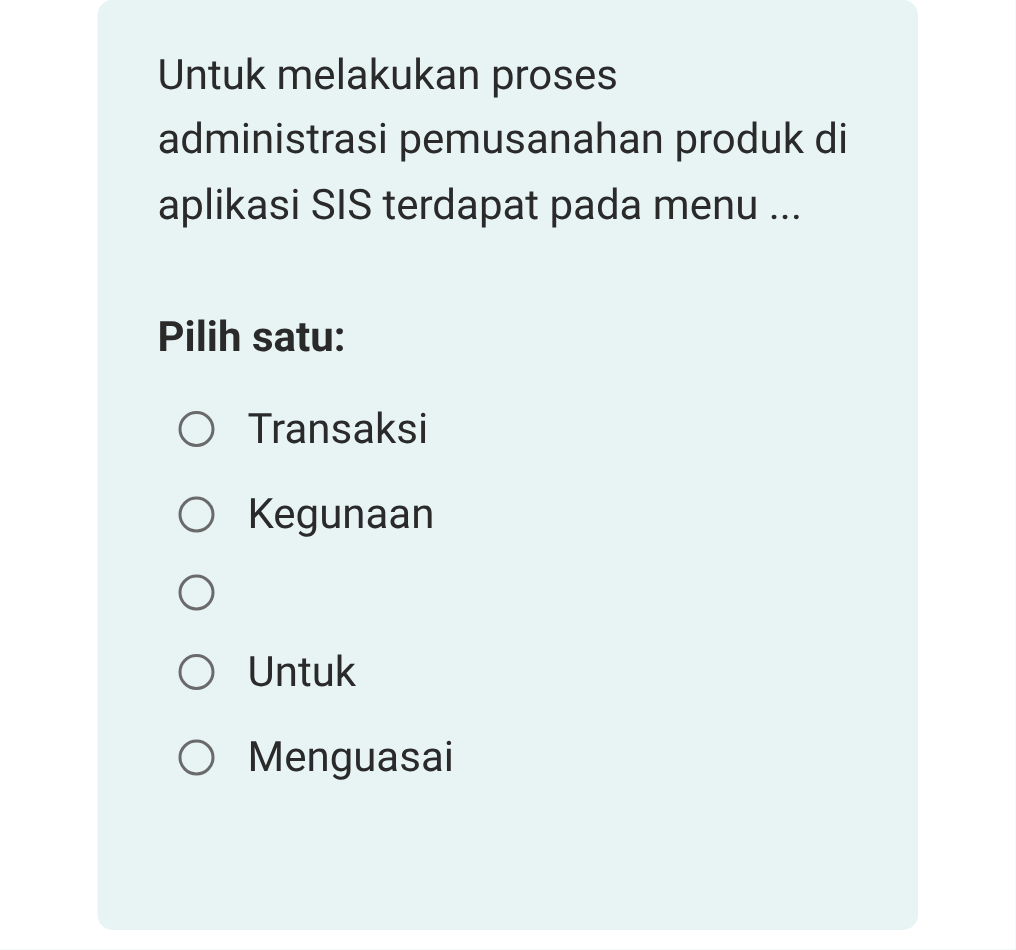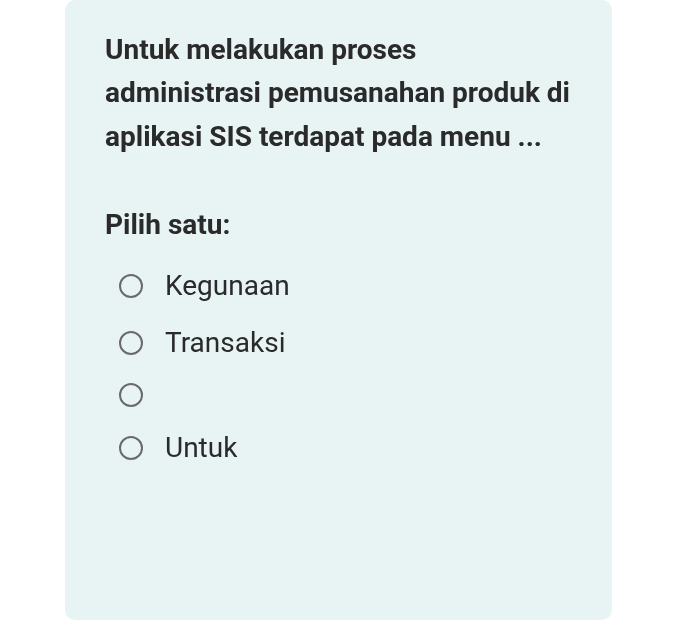--- a/index.html
+++ b/index.html
@@ -23,21 +23,21 @@
       background: #e8f4f4;
       border-radius: 10px;
       padding: 28px 40px 40px 40px;
       margin: 0 45px 0 45px;
       min-height: 620px;
     }
     .question-text {
       font-size: 28px;
       line-height: 1.55;
       color: #2a2a2a;
-      font-weight: 700;
+      font-weight: 400;
       margin-bottom: 50px;
     }
     .prompt-label {
       font-size: 28px;
       color: #2a2a2a;
       font-weight: 700;
       margin-bottom: 28px;
     }
     .options-list {
       display: flex;
@@ -68,28 +68,32 @@
 </head>
 <body>
 
 <div class="outer-container">
   <div class="question-card">
     <div class="question-text">Untuk melakukan proses administrasi pemusanahan produk di aplikasi SIS terdapat pada menu ...</div>
     <div class="prompt-label">Pilih satu:</div>
     <div class="options-list">
       <div class="option-row">
         <span class="radio-circle"></span>
-        <span class="option-label">Kegunaan</span>
+        <span class="option-label">Transaksi</span>
       </div>
       <div class="option-row">
         <span class="radio-circle"></span>
-        <span class="option-label">Transaksi</span>
+        <span class="option-label">Kegunaan</span>
       </div>
       <div class="option-row">
         <span class="radio-circle"></span>
       </div>
       <div class="option-row">
         <span class="radio-circle"></span>
         <span class="option-label">Untuk</span>
       </div>
+      <div class="option-row">
+        <span class="radio-circle"></span>
+        <span class="option-label">Menguasai</span>
+      </div>
     </div>
   </div>
 </div>
 
 </body></html>

